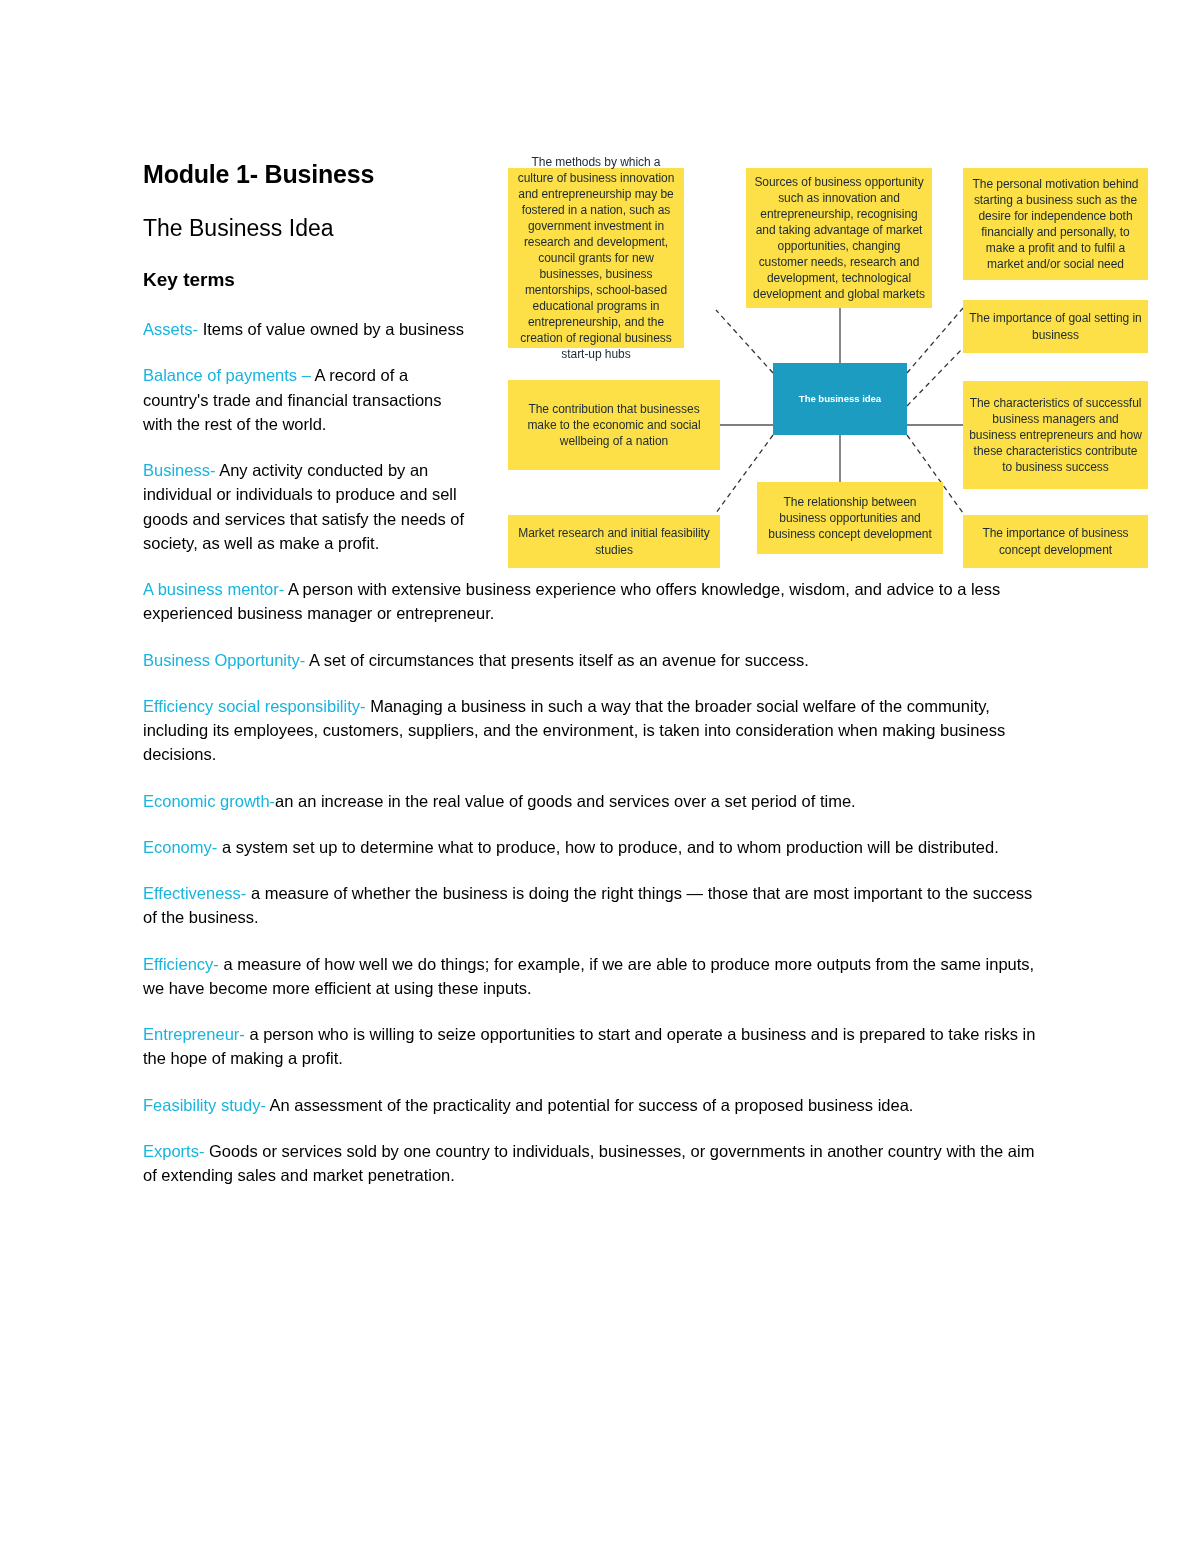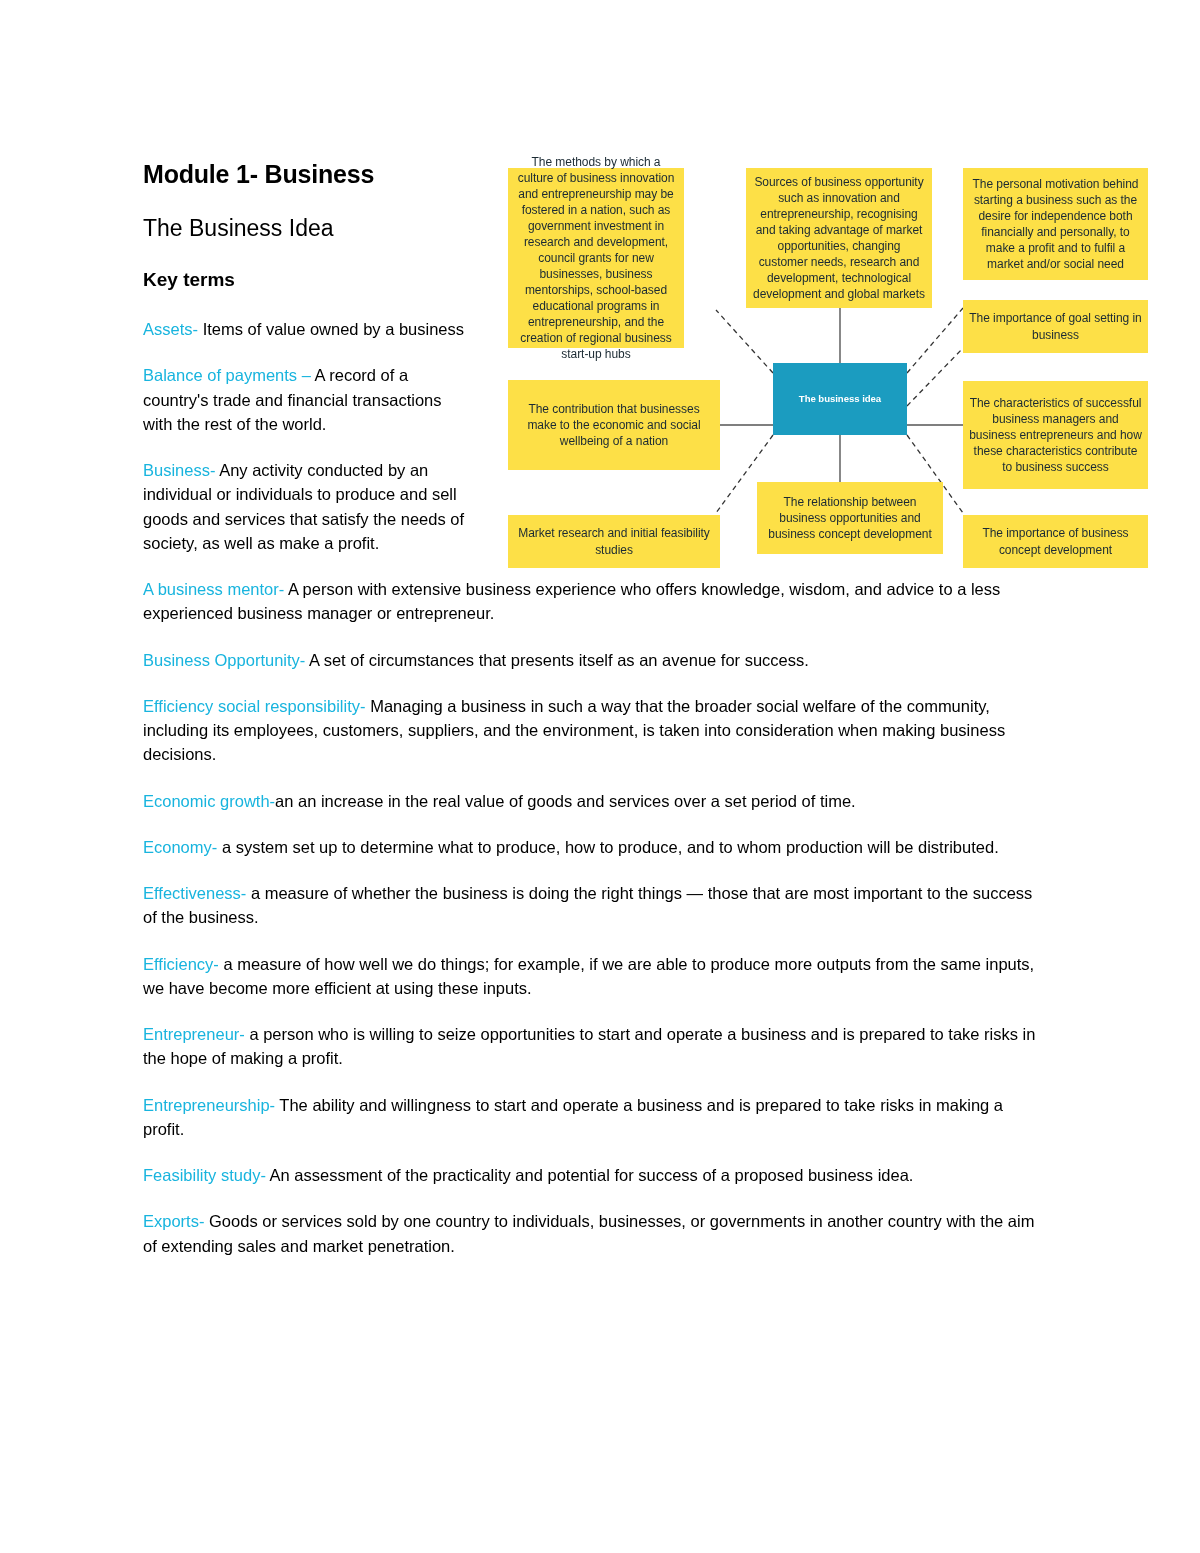--- a/index.html
+++ b/index.html
@@ -171,20 +171,19 @@
         <p class="term-block narrow"><span class="term">Balance of payments</span><span class="term"> – </span><span class="term-def">A record of a country's trade and financial transactions with the rest of the world.</span></p>
         <p class="term-block narrow"><span class="term">Business</span><span class="term">- </span><span class="term-def">Any activity conducted by an individual or individuals to produce and sell goods and services that satisfy the needs of society, as well as make a profit.</span></p>
         <p class="term-block"><span class="term">A business mentor</span><span class="term">- </span><span class="term-def">A person with extensive business experience who offers knowledge, wisdom, and advice to a less experienced business manager or entrepreneur.</span></p>
         <p class="term-block"><span class="term">Business Opportunity</span><span class="term">- </span><span class="term-def">A set of circumstances that presents itself as an avenue for success.</span></p>
         <p class="term-block"><span class="term">Efficiency social responsibility</span><span class="term">- </span><span class="term-def">Managing a business in such a way that the broader social welfare of the community, including its employees, customers, suppliers, and the environment, is taken into consideration when making business decisions.</span></p>
         <p class="term-block"><span class="term">Economic growth</span><span class="term">-</span><span class="term-def">an an increase in the real value of goods and services over a set period of time.</span></p>
         <p class="term-block"><span class="term">Economy</span><span class="term">- </span><span class="term-def">a system set up to determine what to produce, how to produce, and to whom production will be distributed.</span></p>
         <p class="term-block"><span class="term">Effectiveness</span><span class="term">- </span><span class="term-def">a measure of whether the business is doing the right things — those that are most important to the success of the business.</span></p>
         <p class="term-block"><span class="term">Efficiency</span><span class="term">- </span><span class="term-def">a measure of how well we do things; for example, if we are able to produce more outputs from the same inputs, we have become more efficient at using these inputs.</span></p>
         <p class="term-block"><span class="term">Entrepreneur</span><span class="term">- </span><span class="term-def">a person who is willing to seize opportunities to start and operate a business and is prepared to take risks in the hope of making a profit.</span></p>
-        <p class="term-block"><span class="term">Entrepreneurship</span><span class="term">- </span><span class="term-def">The ability and willingness to start and operate a business and is prepared to take risks in making a profit.</span></p>
         <p class="term-block"><span class="term"> Feasibility study</span><span class="term">- </span><span class="term-def">An assessment of the practicality and potential for success of a proposed business idea.</span></p>
         <p class="term-block"><span class="term">Exports</span><span class="term">- </span><span class="term-def">Goods or services sold by one country to individuals, businesses, or governments in another country with the aim of extending sales and market penetration.</span></p>
       </div>
 
   </div>
 
 </div>
 
 </body></html>

